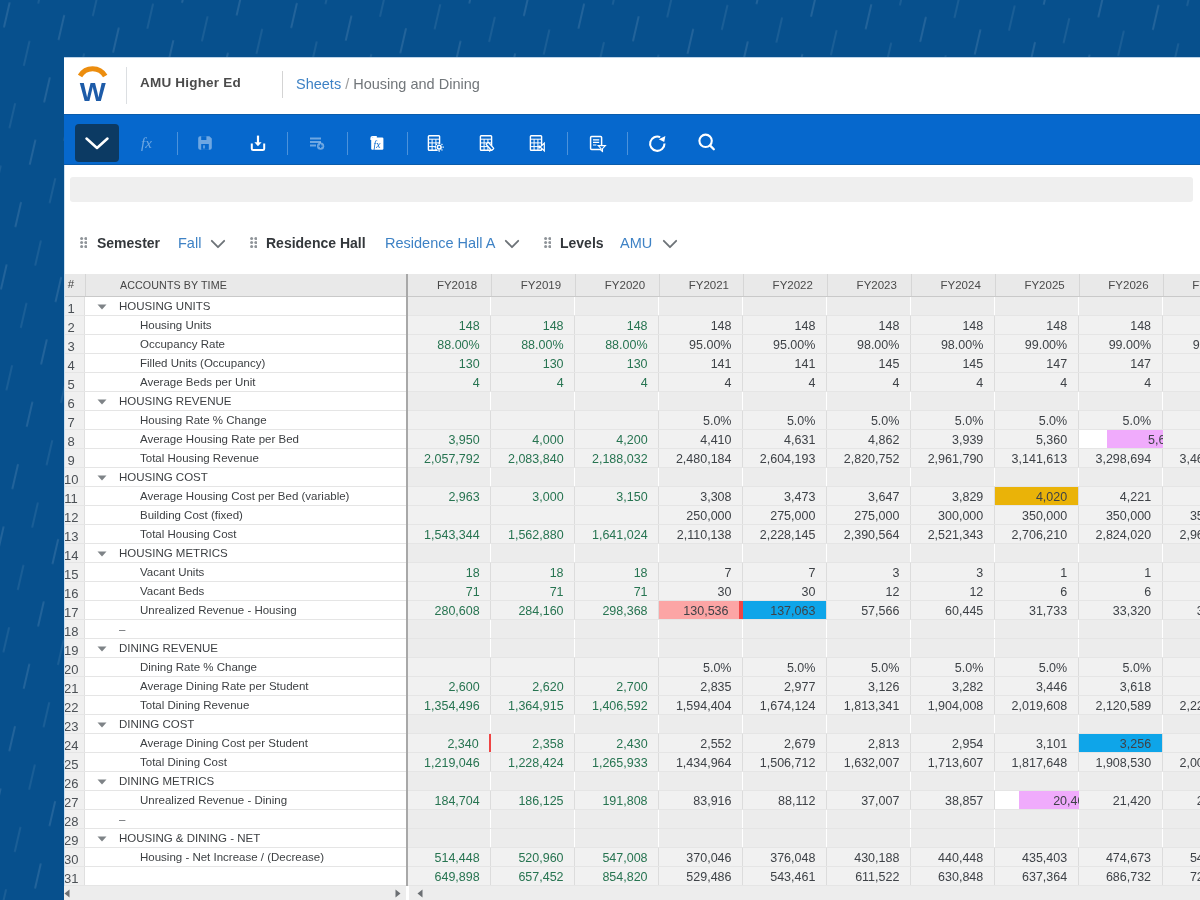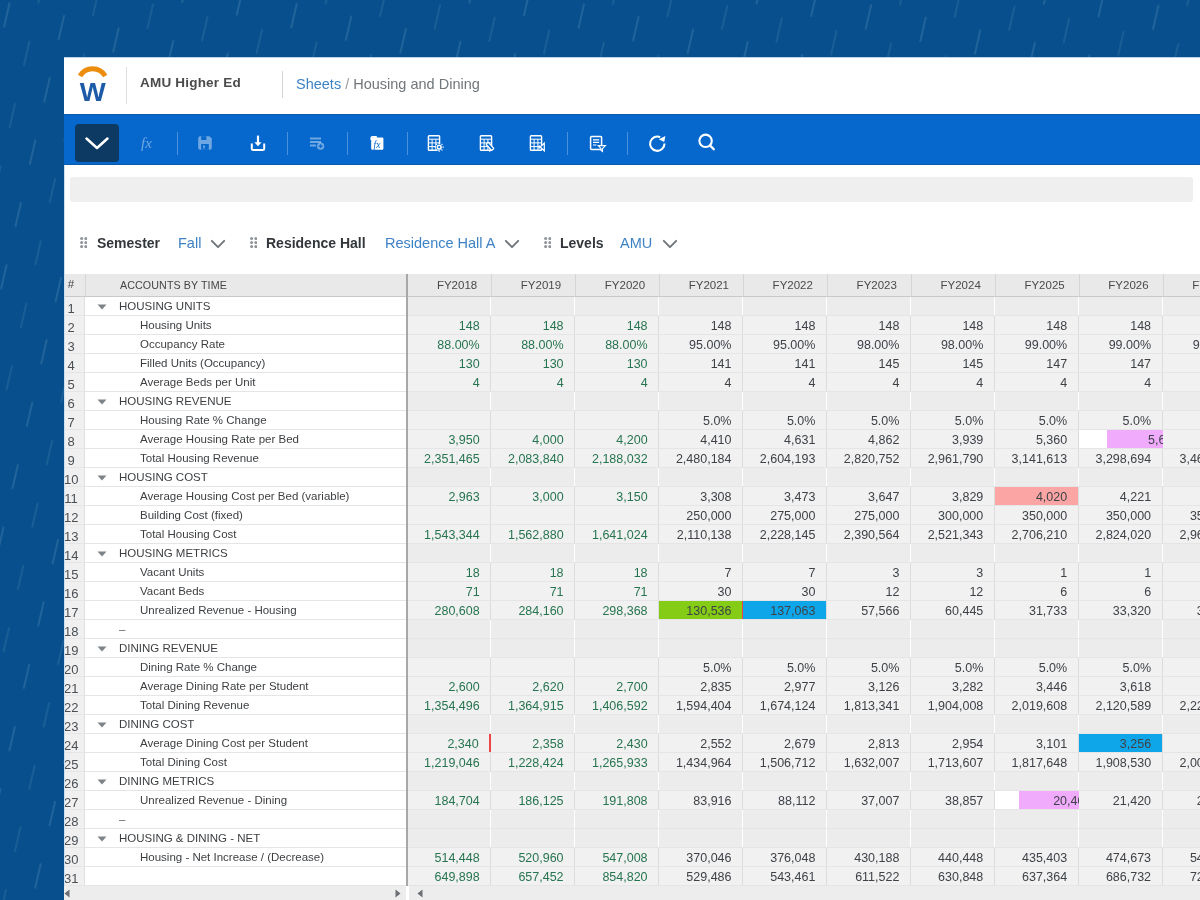--- a/index.html
+++ b/index.html
@@ -349,21 +349,21 @@
       <div class="cell val " style="left:1043px;width:83.9px;background:#f0abfc;border-right:1px solid #dcdcdc">5,628</div>
       <div class="cell val " style="left:1098.7px;width:83.9px;background:#f1f1f1;border-right:1px solid #dcdcdc">5,909</div>
     </div>
     <div class="row" style="top:152px">
       <div class="num">
         <span>9</span>
       </div>
       <div class="lbl">
         <span class="abs" style="left:54px;top:0">Total Housing Revenue</span>
       </div>
-      <div class="cell val green" style="left:343.3px;width:83.9px;background:#f1f1f1;border-right:1px solid #dcdcdc">2,351,465</div>
+      <div class="cell val green" style="left:343.3px;width:83.9px;background:#f1f1f1;border-right:1px solid #dcdcdc">2,057,792</div>
       <div class="cell val green" style="left:427.2px;width:83.9px;background:#f1f1f1;border-right:1px solid #dcdcdc">2,083,840</div>
       <div class="cell val green" style="left:511.2px;width:83.9px;background:#f1f1f1;border-right:1px solid #dcdcdc">2,188,032</div>
       <div class="cell val " style="left:595.1px;width:83.9px;background:#f1f1f1;border-right:1px solid #dcdcdc">2,480,184</div>
       <div class="cell val " style="left:679.0px;width:83.9px;background:#f1f1f1;border-right:1px solid #dcdcdc">2,604,193</div>
       <div class="cell val " style="left:763.0px;width:83.9px;background:#f1f1f1;border-right:1px solid #dcdcdc">2,820,752</div>
       <div class="cell val " style="left:846.9px;width:83.9px;background:#f1f1f1;border-right:1px solid #dcdcdc">2,961,790</div>
       <div class="cell val " style="left:930.8px;width:83.9px;background:#f1f1f1;border-right:1px solid #dcdcdc">3,141,613</div>
       <div class="cell val " style="left:1014.7px;width:83.9px;background:#f1f1f1;border-right:1px solid #dcdcdc">3,298,694</div>
       <div class="cell val " style="left:1098.7px;width:83.9px;background:#f1f1f1;border-right:1px solid #dcdcdc">3,463,629</div>
     </div>
@@ -395,21 +395,21 @@
       <div class="lbl">
         <span class="abs" style="left:54px;top:0">Average Housing Cost per Bed (variable)</span>
       </div>
       <div class="cell val green" style="left:343.3px;width:83.9px;background:#f1f1f1;border-right:1px solid #dcdcdc">2,963</div>
       <div class="cell val green" style="left:427.2px;width:83.9px;background:#f1f1f1;border-right:1px solid #dcdcdc">3,000</div>
       <div class="cell val green" style="left:511.2px;width:83.9px;background:#f1f1f1;border-right:1px solid #dcdcdc">3,150</div>
       <div class="cell val " style="left:595.1px;width:83.9px;background:#f1f1f1;border-right:1px solid #dcdcdc">3,308</div>
       <div class="cell val " style="left:679.0px;width:83.9px;background:#f1f1f1;border-right:1px solid #dcdcdc">3,473</div>
       <div class="cell val " style="left:763.0px;width:83.9px;background:#f1f1f1;border-right:1px solid #dcdcdc">3,647</div>
       <div class="cell val " style="left:846.9px;width:83.9px;background:#f1f1f1;border-right:1px solid #dcdcdc">3,829</div>
-      <div class="cell val " style="left:930.8px;width:83.9px;background:#fca5a5;border-right:1px solid #dcdcdc">4,020</div>
+      <div class="cell val " style="left:930.8px;width:83.9px;background:#eab308;border-right:1px solid #dcdcdc">4,020</div>
       <div class="cell val " style="left:1014.7px;width:83.9px;background:#f1f1f1;border-right:1px solid #dcdcdc">4,221</div>
       <div class="cell val " style="left:1098.7px;width:83.9px;background:#f1f1f1;border-right:1px solid #dcdcdc">4,432</div>
     </div>
     <div class="row" style="top:209px">
       <div class="num">
         <span>12</span>
       </div>
       <div class="lbl">
         <span class="abs" style="left:54px;top:0">Building Cost (fixed)</span>
       </div>
@@ -502,21 +502,21 @@
     <div class="row" style="top:304px">
       <div class="num">
         <span>17</span>
       </div>
       <div class="lbl">
         <span class="abs" style="left:54px;top:0">Unrealized Revenue - Housing</span>
       </div>
       <div class="cell val green" style="left:343.3px;width:83.9px;background:#f1f1f1;border-right:1px solid #dcdcdc">280,608</div>
       <div class="cell val green" style="left:427.2px;width:83.9px;background:#f1f1f1;border-right:1px solid #dcdcdc">284,160</div>
       <div class="cell val green" style="left:511.2px;width:83.9px;background:#f1f1f1;border-right:1px solid #dcdcdc">298,368</div>
-      <div class="cell val " style="left:595.1px;width:83.9px;background:#84cc16;border-right:1px solid #ef4444">130,536</div>
+      <div class="cell val " style="left:595.1px;width:83.9px;background:#fca5a5;border-right:4px solid #ef4444">130,536</div>
       <div class="cell val " style="left:679.0px;width:83.9px;background:#0ea5e9;border-right:1px solid #dcdcdc">137,063</div>
       <div class="cell val " style="left:763.0px;width:83.9px;background:#f1f1f1;border-right:1px solid #dcdcdc">57,566</div>
       <div class="cell val " style="left:846.9px;width:83.9px;background:#f1f1f1;border-right:1px solid #dcdcdc">60,445</div>
       <div class="cell val " style="left:930.8px;width:83.9px;background:#f1f1f1;border-right:1px solid #dcdcdc">31,733</div>
       <div class="cell val " style="left:1014.7px;width:83.9px;background:#f1f1f1;border-right:1px solid #dcdcdc">33,320</div>
       <div class="cell val " style="left:1098.7px;width:83.9px;background:#f1f1f1;border-right:1px solid #dcdcdc">34,986</div>
     </div>
     <div class="row" style="top:323px">
       <div class="num">
         <span>18</span>

